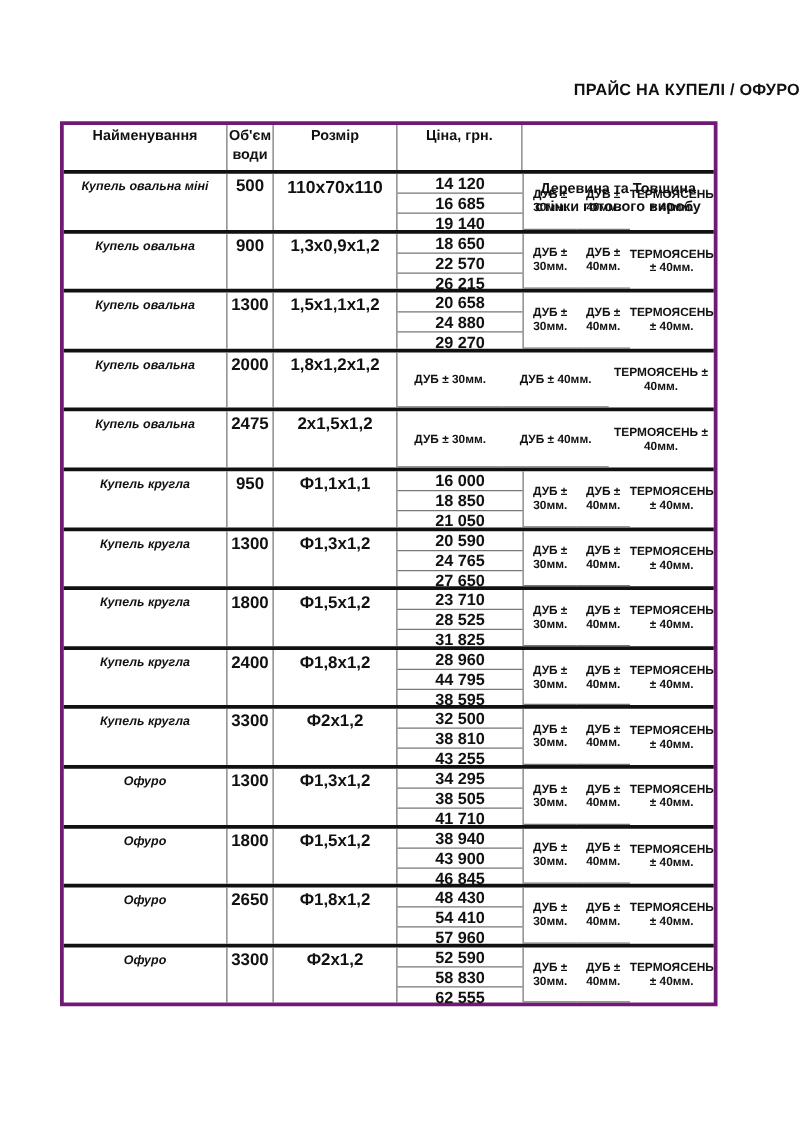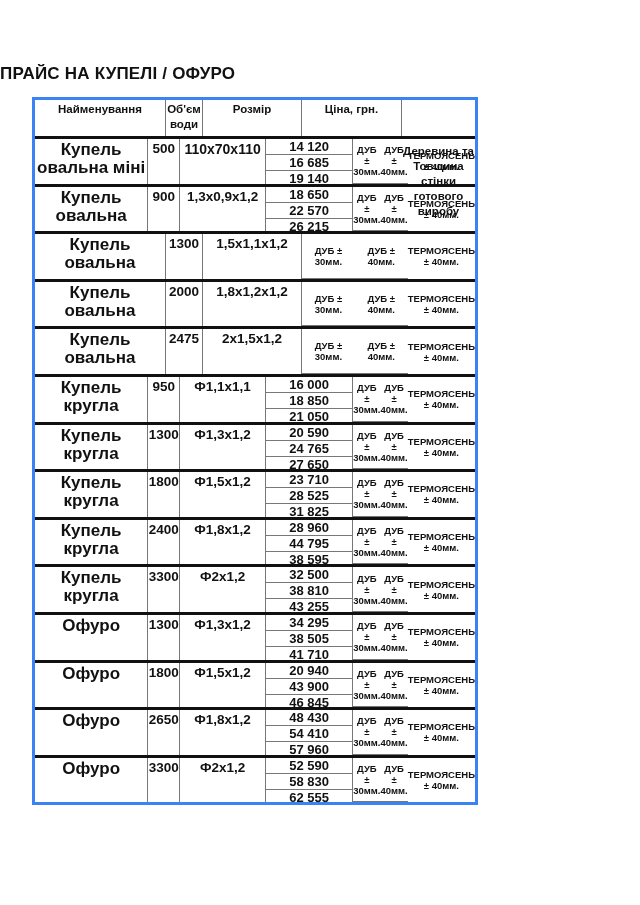--- a/index.html
+++ b/index.html
@@ -1,26 +1,26 @@
 <!DOCTYPE html>
 <html><head>
   <meta charset="utf-8">
   <style>
     html, body { margin: 0; padding: 0; background: #ffffff; }
     body { width: 640px; height: 905px; position: relative; font-family: "Liberation Sans", "DejaVu Sans", sans-serif; color: #111; overflow: hidden; }
-    .title { position: absolute; top: 64px; left: 0; width: 640px; text-align: left; font-size: 17px; font-weight: bold; letter-spacing: 0.2px; }
-    .tbl { position: absolute; left: 32px; top: 97px; width: 446px; border: 3px solid #3b82f6; box-sizing: border-box; }
+    .title { position: absolute; top: 64px; left: 0; width: 640px; text-align: right; font-size: 13px; font-weight: bold; letter-spacing: 0.2px; }
+    .tbl { position: absolute; left: 48px; top: 97px; width: 526px; border: 3px solid #701a75; box-sizing: border-box; }
     .hdr { display: flex; height: 36px; border-bottom: 3px solid #111; }
     .hdr > div { font-size: 11.5px; font-weight: bold; text-align: center; line-height: 15px; padding-top: 2px; box-sizing: border-box; border-right: 1px solid #777; }
     .hdr > div:last-child { border-right: none; margin-top: 42px; }
     .c1 { width: 131px; } .c2 { width: 37px; } .c3 { width: 99px; } .c4 { width: 100px; } .c5 { flex: 1; }
     .grp { display: flex; height: 44.6px; border-bottom: 3px solid #111; box-sizing: content-box; }
     .grp:last-child { border-bottom: none; }
     .grp > .cell { border-right: 1px solid #777; box-sizing: border-box; text-align: center; font-weight: bold; }
-    .name { font-size: 17px; line-height: 18px; padding-top: 2px; }
+    .name { font-size: 10px; line-height: 18px; padding-top: 2px; font-style: italic; }
     .vol { font-size: 13.5px; padding-top: 2px; }
     .size { font-size: 13.5px; padding-top: 2px; }
     .size.small { font-size: 14px; }
     .sub { display: flex; flex-direction: column; width: 100px; border-right: 1px solid #777; }
     .sub2 { display: flex; flex-direction: row; flex: 1; }
     .sub > div, .sub2 > div { flex: 1; border-bottom: 1px solid #777; font-weight: bold; text-align: center; display: flex; align-items: center; justify-content: center; }
     .sub > div:last-child, .sub2 > div:last-child { border-bottom: none; }
     .sub > div { font-size: 13px; }
     .sub2 > div { font-size: 9.5px; }
   </style>
@@ -65,20 +65,25 @@
         <div class="sub2">
           <div class="">ДУБ ± 30мм.</div>
           <div class="">ДУБ ± 40мм.</div>
           <div class="">ТЕРМОЯСЕНЬ ± 40мм.</div>
         </div>
       </div>
       <div class="grp">
         <div class="cell c1 name">Купель овальна</div>
         <div class="cell c2 vol">1300</div>
         <div class="cell c3 size">1,5x1,1x1,2</div>
+        <div class="sub">
+          <div class="">20 658</div>
+          <div class="">24 880</div>
+          <div class="">29 270</div>
+        </div>
         <div class="sub2">
           <div class="">ДУБ ± 30мм.</div>
           <div class="">ДУБ ± 40мм.</div>
           <div class="">ТЕРМОЯСЕНЬ ± 40мм.</div>
         </div>
       </div>
       <div class="grp">
         <div class="cell c1 name">Купель овальна</div>
         <div class="cell c2 vol">2000</div>
         <div class="cell c3 size">1,8x1,2x1,2</div>
@@ -186,21 +191,21 @@
           <div class="">ДУБ ± 30мм.</div>
           <div class="">ДУБ ± 40мм.</div>
           <div class="">ТЕРМОЯСЕНЬ ± 40мм.</div>
         </div>
       </div>
       <div class="grp">
         <div class="cell c1 name">Офуро</div>
         <div class="cell c2 vol">1800</div>
         <div class="cell c3 size">Ф1,5x1,2</div>
         <div class="sub">
-          <div class="">20 940</div>
+          <div class="">38 940</div>
           <div class="">43 900</div>
           <div class="">46 845</div>
         </div>
         <div class="sub2">
           <div class="">ДУБ ± 30мм.</div>
           <div class="">ДУБ ± 40мм.</div>
           <div class="">ТЕРМОЯСЕНЬ ± 40мм.</div>
         </div>
       </div>
       <div class="grp">

